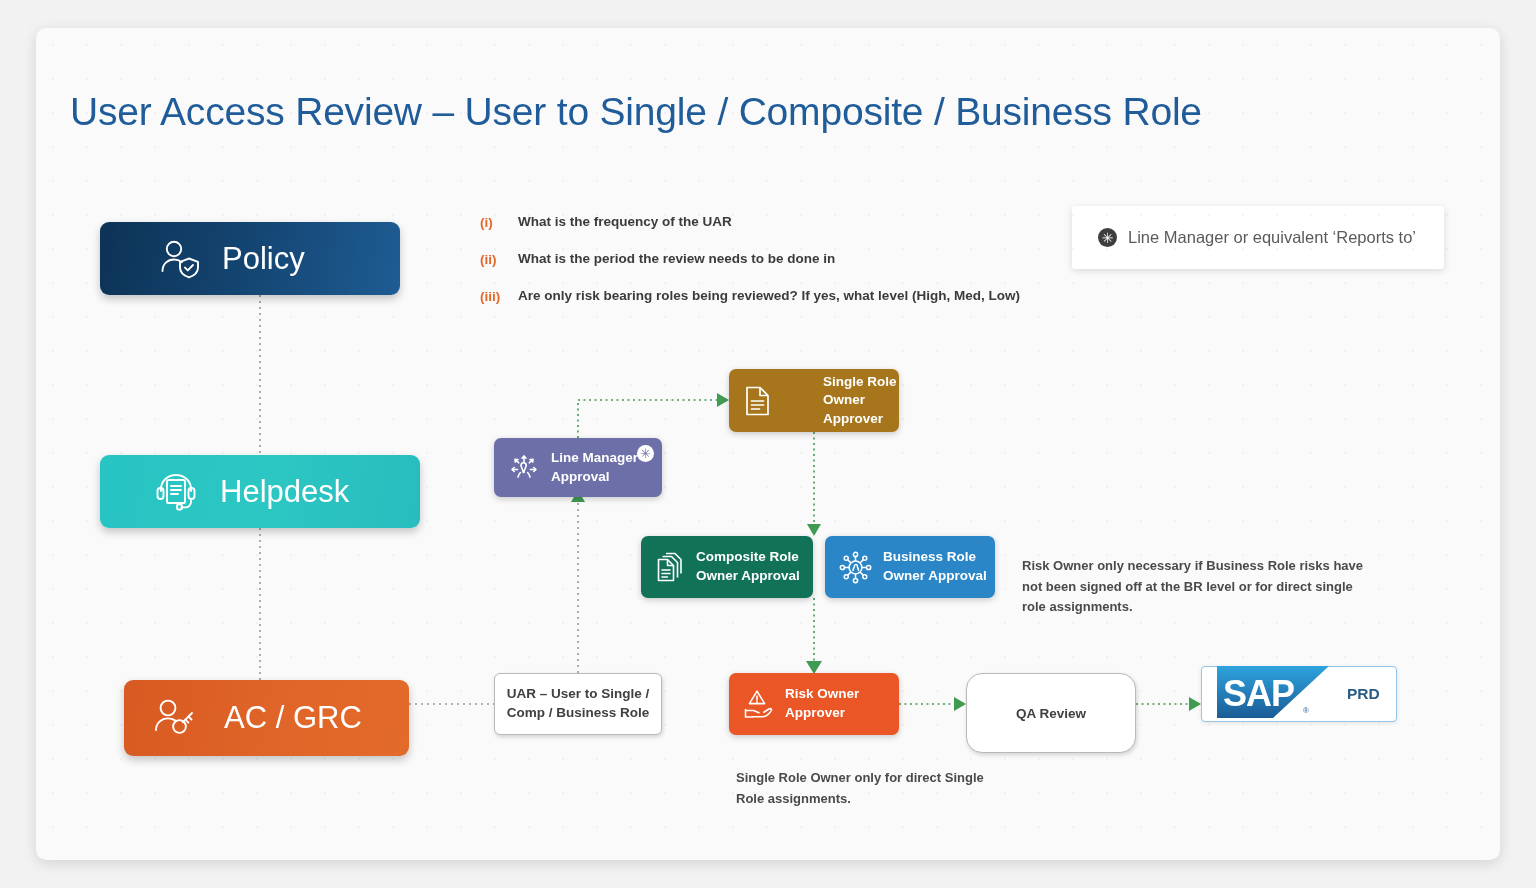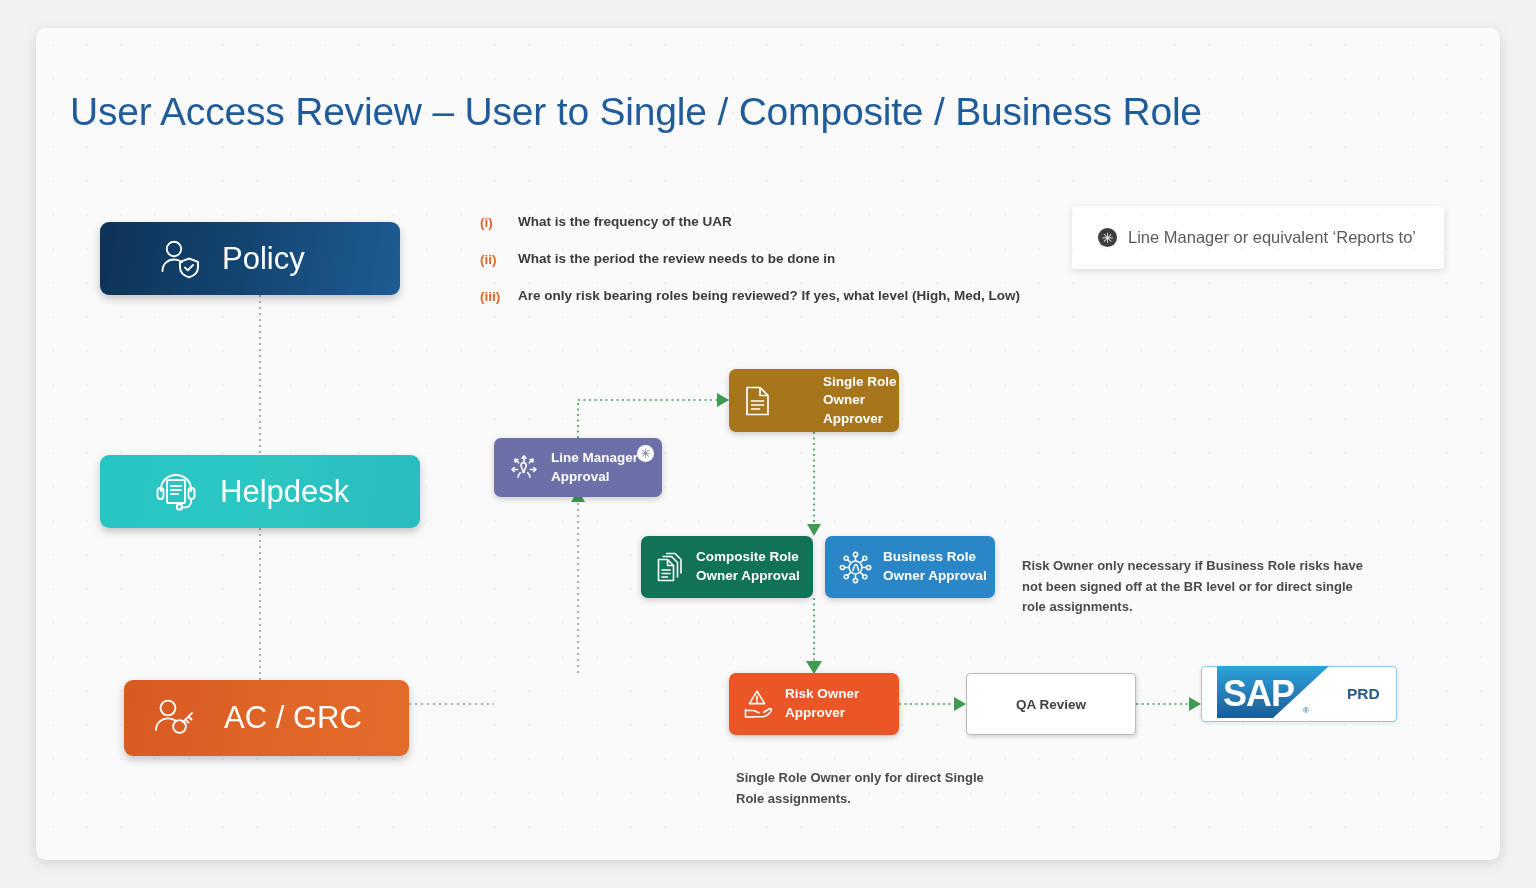--- a/index.html
+++ b/index.html
@@ -101,22 +101,22 @@
 
   #node-uar {
     position: absolute; left: 458px; top: 645px; width: 168px; height: 62px;
     background: #ffffff; border: 1px solid #b9b9b9; border-radius: 6px;
     display: flex; align-items: center; justify-content: center;
     box-shadow: 1px 2px 4px rgba(0,0,0,0.16); z-index: 4;
   }
   #node-uar .n-label { font-size: 13.5px; font-weight: 700; color: #404040; text-align: center; line-height: 1.4; }
 
   #node-qa {
-    position: absolute; left: 930px; top: 645px; width: 170px; height: 62px;
-    background: #ffffff; border: 1px solid #b9b9b9; border-radius: 4px;
+    position: absolute; left: 930px; top: 645px; width: 170px; height: 80px;
+    background: #ffffff; border: 1px solid #b9b9b9; border-radius: 16px;
     display: flex; align-items: center; justify-content: center;
     box-shadow: 1px 2px 4px rgba(0,0,0,0.16); z-index: 4;
   }
   #node-qa .n-label { font-size: 13.5px; font-weight: 700; color: #404040; }
 
   #node-sap {
     position: absolute; left: 1165px; top: 638px; width: 196px; height: 56px;
     background: #ffffff; border: 1px solid #93c6e8; border-radius: 4px;
     display: flex; align-items: center; z-index: 4;
     box-shadow: 0 1px 4px rgba(0,0,0,0.10);
@@ -300,20 +300,26 @@
           <circle cx="25.8" cy="25.8" r="2"></circle>
         <path d="M16.5 5.5v4.6M16.5 22.9v4.6M5.5 16.5h4.6M22.9 16.5h4.6M8.7 8.7l3.2 3.2M24.3 8.7l-3.2 3.2M8.7 24.3l3.2-3.2M24.3 24.3l-3.2-3.2"></path>
       </svg>
     </span>
     <span class="n-label">
       <span>Business Role</span><br>
       <span>Owner Approval</span>
     </span>
   </div>
 
+  <div id="node-uar">
+    <span class="n-label">
+      <span>UAR – User to Single /</span><br>
+      <span>Comp / Business Role</span>
+    </span>
+  </div>
 
   <div class="node" id="node-risk">
     <span class="n-icon">
       <svg width="31" height="32" viewBox="0 0 31 32" fill="none" stroke="#fff" stroke-width="1.6">
         <path d="M14 3.2l7.6 12.4H6.4z" stroke-linejoin="round"></path>
         <path d="M14 8v4.2M14 13.9v.9" stroke-linecap="round"></path>
         <path d="M3 22.5h7.5l5.5 2.2" stroke-linecap="round" stroke-linejoin="round"></path>
         <path d="M2.5 21.5v7.5h7.2" stroke-linecap="round" stroke-linejoin="round"></path>
         <path d="M10 28.7h9.5c4 0 7.5-3.6 8.8-6.2.6-1.2-.7-2.4-1.9-1.7l-5.6 3.4" stroke-linecap="round" stroke-linejoin="round"></path>
       </svg>

